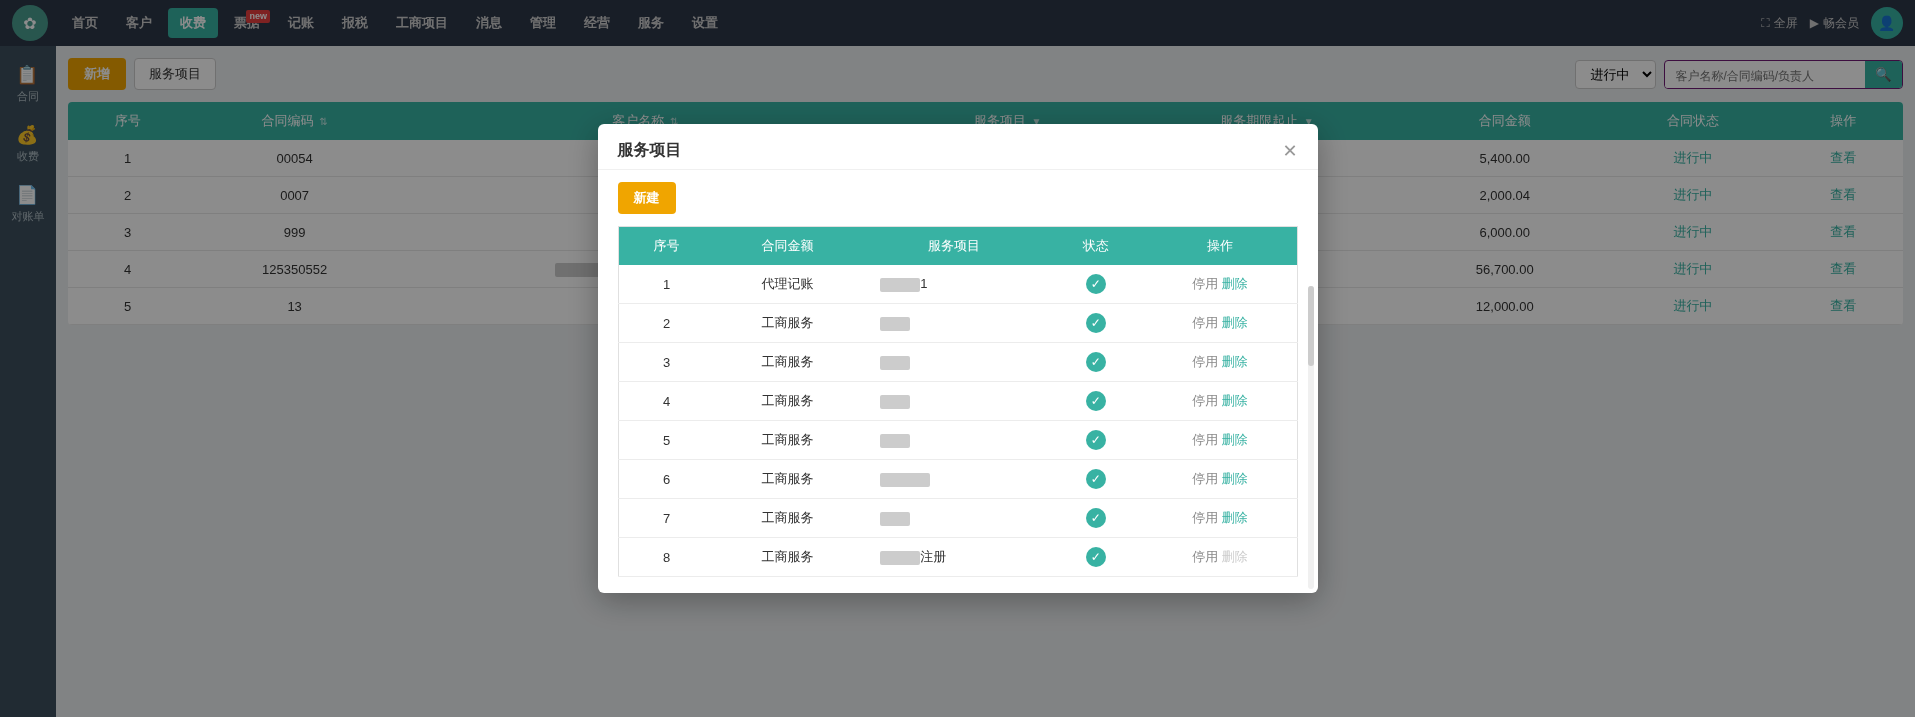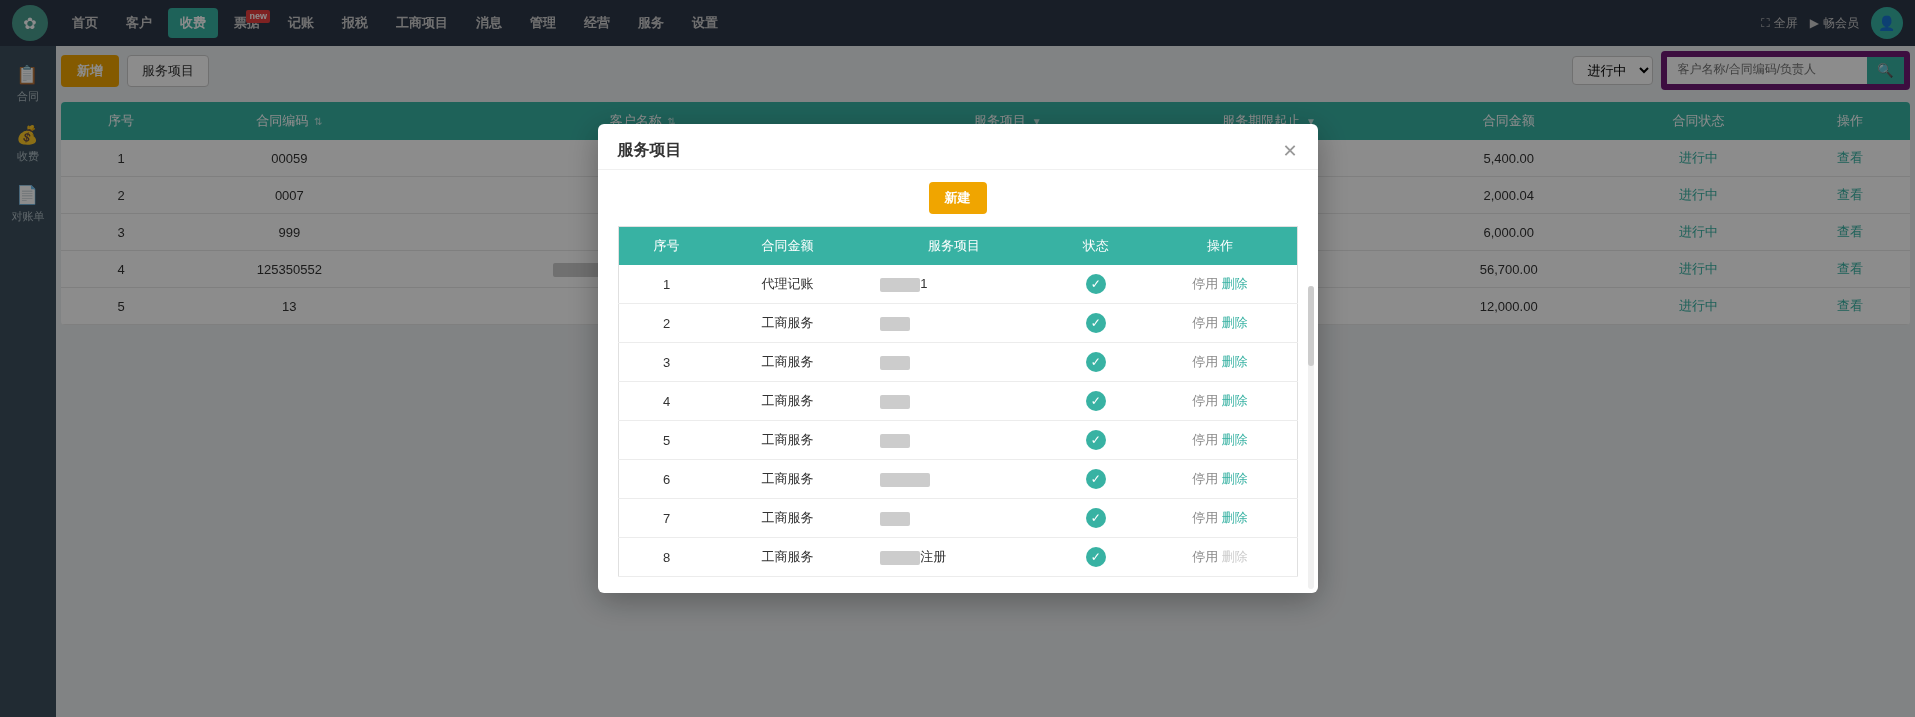--- a/index.html
+++ b/index.html
@@ -100,21 +100,21 @@
       color: #b0bec5;
       font-size: 11px;
     }
     .sidebar-item .icon { font-size: 18px; }
 
     
     .main-content {
       flex: 1;
       background: #eceff1;
       overflow: auto;
-      padding: 5px;
+      padding: 12px;
     }
 
     
     .toolbar {
       display: flex;
       align-items: center;
       gap: 8px;
       margin-bottom: 12px;
     }
     .btn-new {
@@ -144,22 +144,22 @@
     }
     .status-select {
       padding: 5px 10px;
       border: 1px solid #ccc;
       border-radius: 4px;
       font-size: 13px;
       background: white;
     }
     .search-box {
       display: flex;
-      align-items: flex-start;
-      border: 6px solid #701a75;
+      align-items: flex-end;
+      border: 1px solid #701a75;
       border-radius: 4px;
       background: white;
       overflow: hidden;
     }
     .search-box input {
       border: none;
       outline: none;
       padding: 5px 10px;
       font-size: 12px;
       width: 200px;
@@ -255,21 +255,21 @@
       font-size: 18px;
       color: #999;
       cursor: pointer;
       background: none;
       border: none;
       line-height: 1;
     }
     .modal-toolbar {
       padding: 12px 20px;
       display: flex;
-      justify-content: center;
+      justify-content: flex-start;
     }
     .modal-body {
       padding: 0 20px 16px;
       overflow-y: auto;
       flex: 1;
     }
 
     
     .modal-table {
       width: 100%;
@@ -414,21 +414,21 @@
           <th>服务项目 <span class="sort-icon">▼</span></th>
           <th>服务期限起止 <span class="sort-icon">▼</span></th>
           <th>合同金额</th>
           <th>合同状态</th>
           <th>操作</th>
         </tr>
       </thead>
       <tbody id="table-body">
       <tr>
     <td>1</td>
-    <td>00059</td>
+    <td>00054</td>
     <td><span class="blurred-text" style="width:80px">&nbsp;</span></td>
     <td>小规模记账</td>
     <td>202305-202404</td>
     <td>5,400.00</td>
     <td><span class="status-inprogress">进行中</span></td>
     <td><a class="action-link">查看</a></td>
   </tr>
           <tr>
     <td>2</td>
     <td>0007</td>

